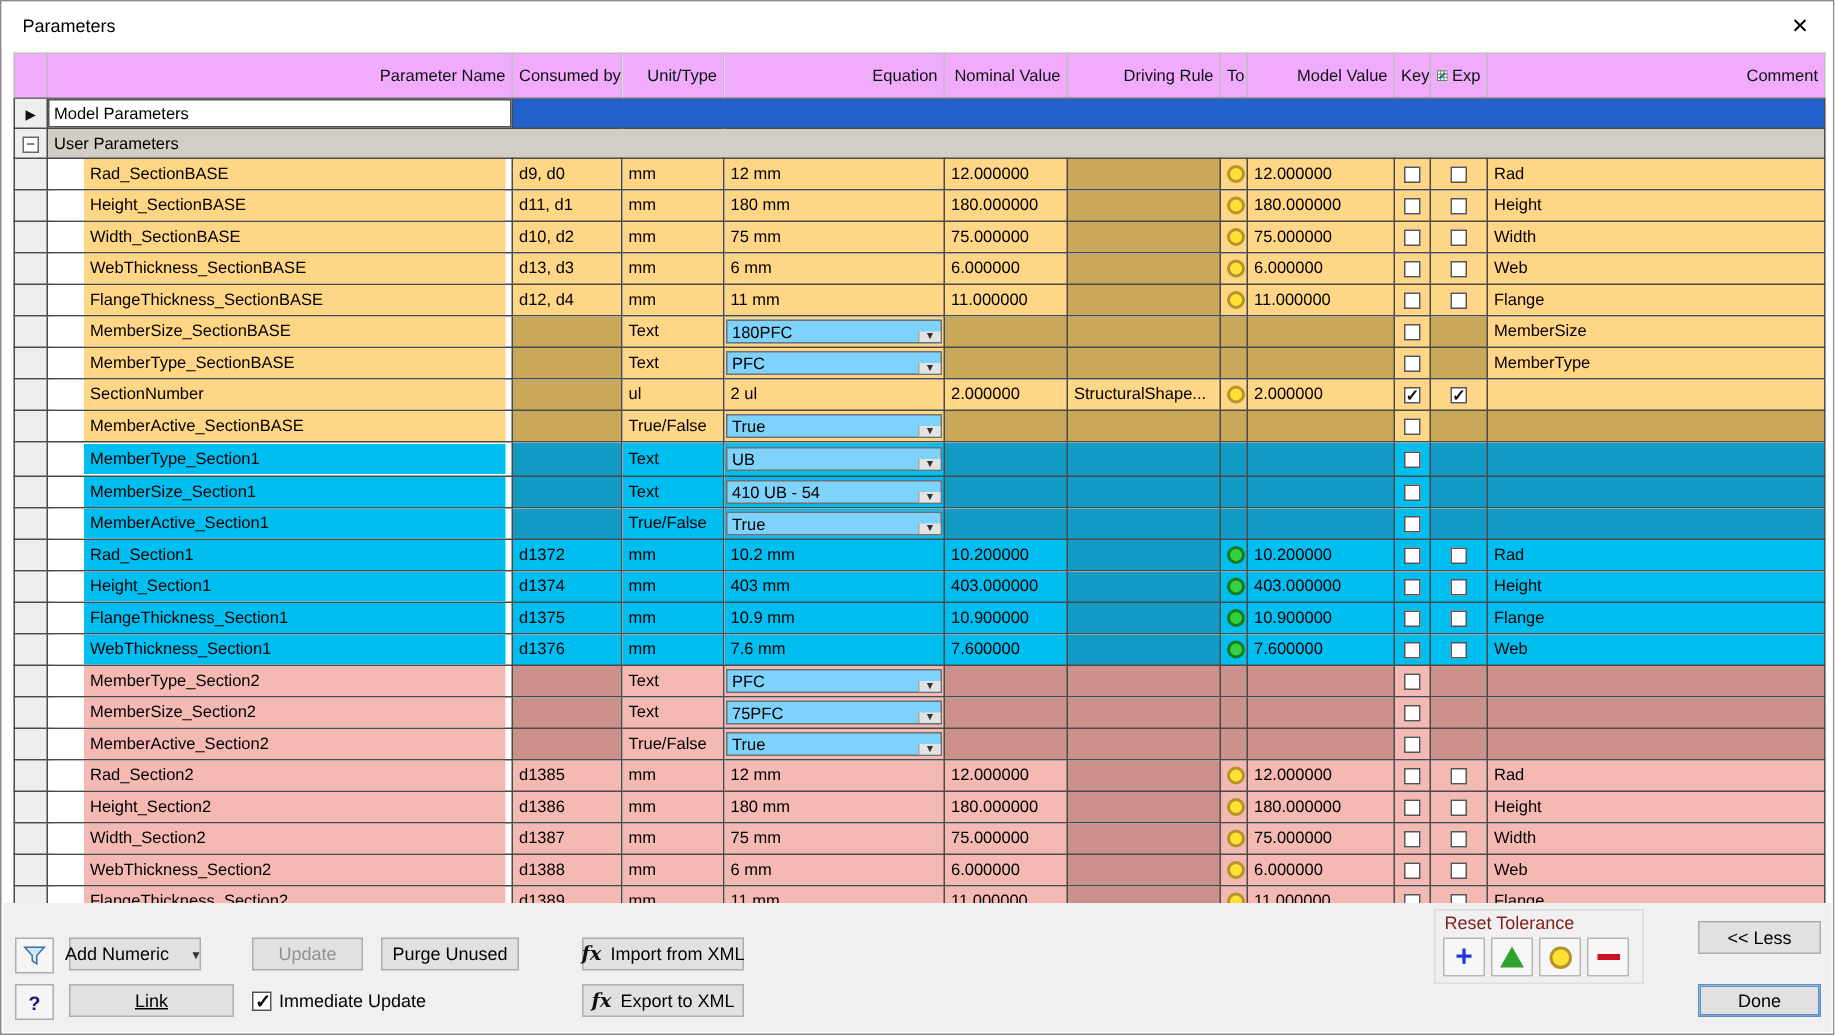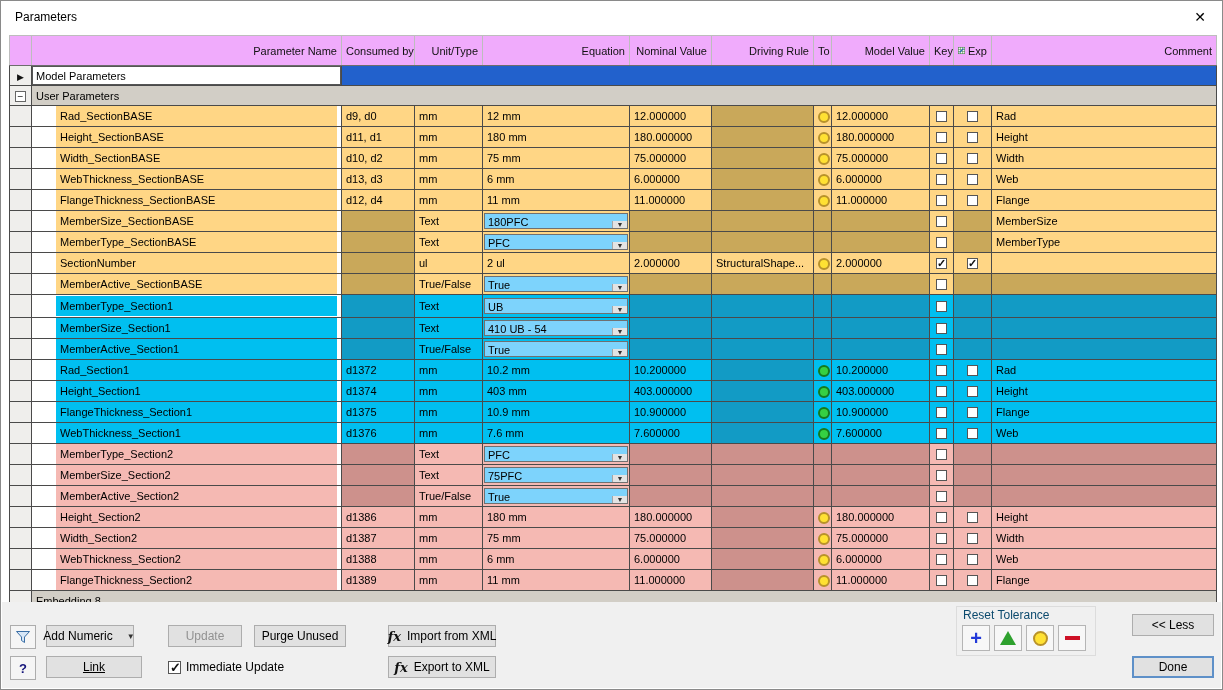--- a/index.html
+++ b/index.html
@@ -82,21 +82,21 @@
               border:1px solid #ADADAD; display:flex; align-items:center; justify-content:center; }
   .divider { width:1px; align-self:stretch; background:#ADADAD; margin:0 6px 0 8px; }
   .dd-arrow { font-size:8px; color:#333; padding-right:2px; }
   .fx { font-family:"DejaVu Serif", serif; font-style:italic; font-weight:bold;
         font-size:13px; margin-right:6px; color:#101010; }
 
   .chk-label { position:absolute; display:flex; align-items:center; gap:5px; font-size:12px; }
 
   .reset-group { position:absolute; left:954px; top:4px; width:140px; height:50px;
                  border:1px solid #DCDCDC; }
-  .reset-title { position:absolute; left:6px; top:1px; font-size:12px; color:#0c4a6e; }
+  .reset-title { position:absolute; left:6px; top:1px; font-size:12px; color:#7f1d1d; }
   .reset-btns  { position:absolute; left:5px; top:18px; display:flex; gap:4px; }
   .tol-btn { width:28px; height:26px; background:#F7F7F7; border:1px solid #B5B5B5;
              display:flex; align-items:center; justify-content:center; }
   .plus-icon  { color:#2239D9; font-size:20px; font-weight:bold; line-height:14px; }
   .tri-icon   { width:0; height:0; border-left:8px solid transparent;
                 border-right:8px solid transparent; border-bottom:14px solid #2EA12E; }
   .circle-icon{ width:15px; height:15px; border-radius:50%; background:#FFE133; border:2px solid #B8922A; }
   .minus-icon { width:15px; height:4px; background:#CE1126; }
 
   .done-btn { border:1px solid #5E90C8; box-shadow: inset 0 0 0 1px #5E90C8; }
@@ -568,20 +568,39 @@
           <td class="pink-d"></td>
           <td class="pink center"><span class="cb"></span></td>
           <td class="pink-d center"></td>
           <td class="pink-d"></td>
         </tr>
         <tr>
           <td class="gutter"></td>
           <td class="name-td">
             <div class="name-wrap">
               <div class="indent"></div>
+              <div class="namebox pink">Rad_Section2</div>
+            </div>
+          </td>
+          <td class="pink">d1385</td>
+          <td class="pink">mm</td>
+          <td class="pink">12 mm</td>
+          <td class="pink">12.000000</td>
+          <td class="pink-d"></td>
+          <td class="pink center"><span class="tol yellow"></span></td>
+          <td class="pink">12.000000</td>
+          <td class="pink center"><span class="cb"></span></td>
+          <td class="pink center"><span class="cb"></span></td>
+          <td class="pink">Rad</td>
+        </tr>
+        <tr>
+          <td class="gutter"></td>
+          <td class="name-td">
+            <div class="name-wrap">
+              <div class="indent"></div>
               <div class="namebox pink">Height_Section2</div>
             </div>
           </td>
           <td class="pink">d1386</td>
           <td class="pink">mm</td>
           <td class="pink">180 mm</td>
           <td class="pink">180.000000</td>
           <td class="pink-d"></td>
           <td class="pink center"><span class="tol yellow"></span></td>
           <td class="pink">180.000000</td>
@@ -676,21 +695,21 @@
 
     <div class="btn" style="left:252px; top:23px; width:92px;text-align:center;">
       <span>Purge Unused</span>
     </div>
 
     <div class="btn" style="left:386px; top:23px; width:108px;">
       <span class="fx">fx</span>
       <span>Import from XML</span>
     </div>
 
-    <div class="btn" style="left:44px; top:54px; width:96px;text-decoration:underline;">
+    <div class="btn" style="left:44px; top:54px; width:110px;text-decoration:underline;">
       <span>Link</span>
     </div>
 
     <label class="chk-label" style="left:166px; top:58px;">
       <span class="cb cb-lg checked"></span>
       <span>Immediate Update</span>
     </label>
 
     <div class="btn" style="left:386px; top:54px; width:108px;">
       <span class="fx">fx</span>

